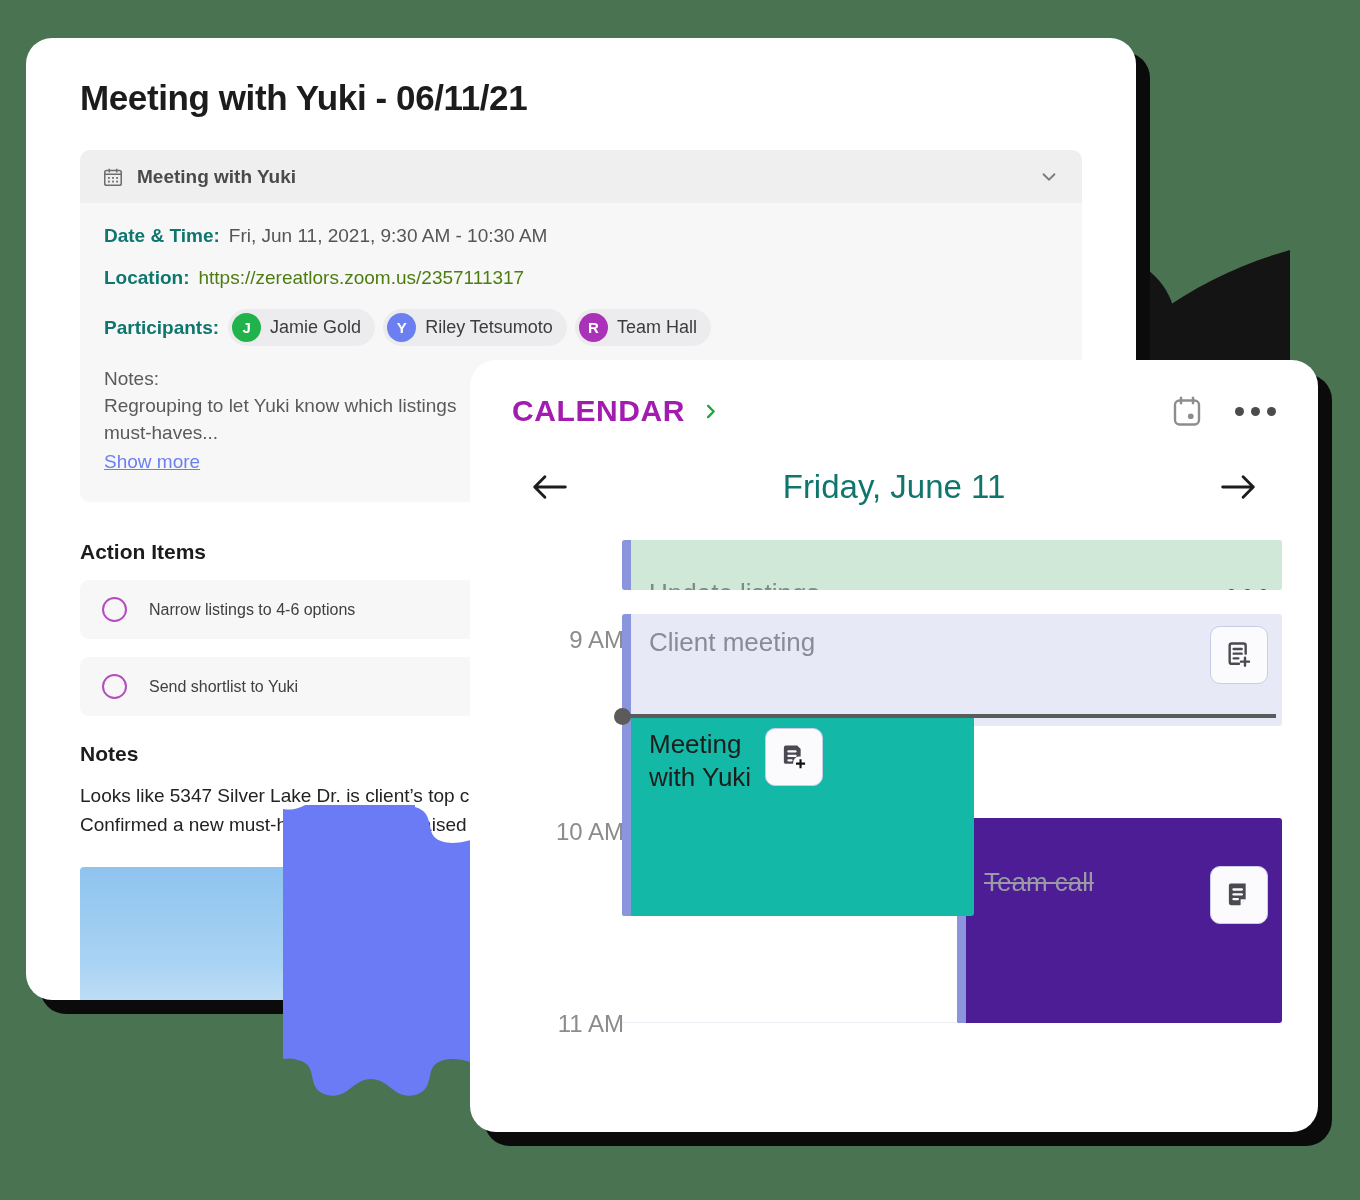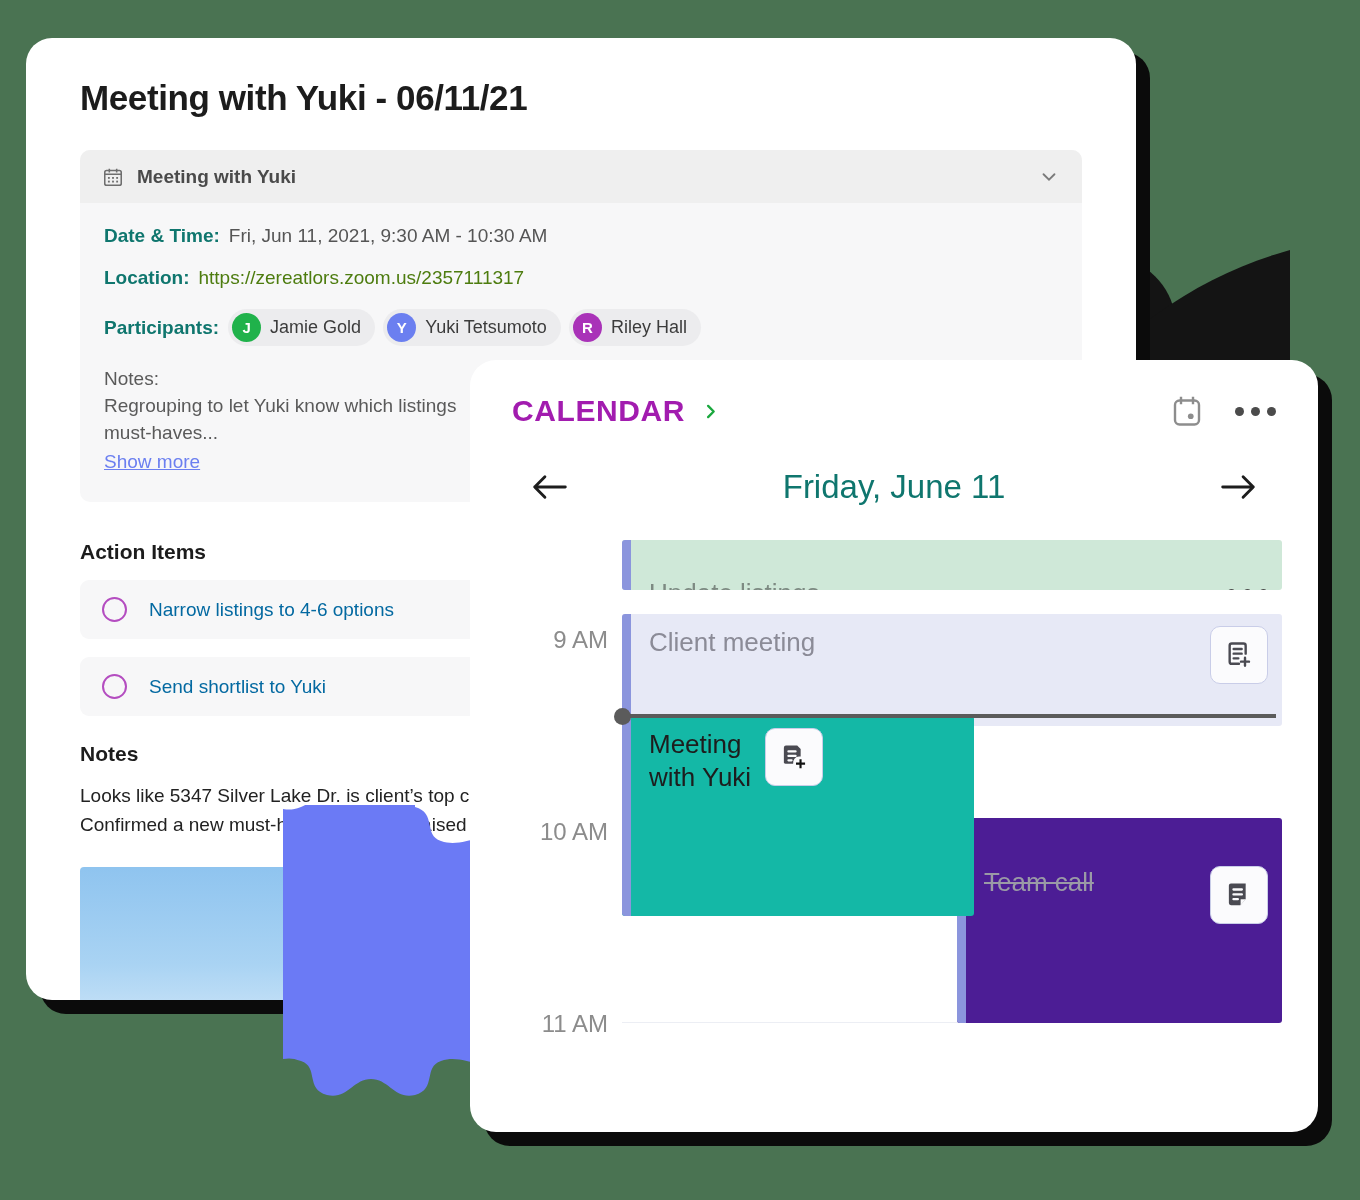--- a/index.html
+++ b/index.html
@@ -78,21 +78,21 @@
     padding: 0 54px; margin: 38px 0 16px 0;
   }
   .ai-row {
     margin: 0 54px 18px 54px; background: #f7f7f8; border-radius: 9px;
     padding: 17px 22px; display: flex; align-items: center; gap: 22px;
   }
   .ai-check {
     width: 25px; height: 25px; border-radius: 50%;
     border: 2.4px solid #b44dc0; flex: none;
   }
-  .ai-txt { font-size: 19px; color: #0369a1; }
+  .ai-txt { font-size: 16px; color: #404040; }
 
   .note-line { font-size: 19px; color: #222; padding: 0 54px; line-height: 1.5; white-space: nowrap; }
 
   .photo {
     margin: 28px 0 0 54px; width: 820px; height: 230px;
     border-radius: 4px; overflow: hidden; position: relative;
     background: linear-gradient(#8fc4ef 0%, #a9d3f3 42%, #cfe6f8 72%, #e8f2fb 100%);
   }
 
   
@@ -108,21 +108,21 @@
   .cal-arrow-green { margin-left: 16px; width: 19px; height: 25px; }
   .cal-top-right { margin-left: auto; display: flex; align-items: center; gap: 30px; }
   .dots { display: flex; gap: 7px; }
   .dots i { width: 9px; height: 9px; border-radius: 50%; background: #4b4b4b; display: block; }
 
   .cal-nav { display: flex; align-items: center; margin-top: 38px; padding: 0 16px; }
   .cal-date { flex: 1; text-align: center; font-size: 33px; color: #0f766e; font-weight: normal; }
 
   .grid { position: relative; margin-top: 34px; height: 470px; }
   .hour-label {
-    position: absolute; left: 0; width: 96px; text-align: right;
+    position: absolute; left: 16px; width: 96px; text-align: right;
     font-size: 24px; color: #8c8c8c;
   }
   .hour-rule { position: absolute; left: 110px; right: 0; border-top: 1px solid #eceef4; }
 
   .ev {
     position: absolute; display: flex; align-items: flex-start;
     border-radius: 3px; overflow: hidden;
   }
   .ev .bar { width: 9px; flex: none; align-self: stretch; background: #8b95dd; }
   .ev .body { flex: 1; display: flex; align-items: flex-start; padding: 12px 14px 12px 18px; height: 100%; }
@@ -203,25 +203,25 @@
 
         <div class="kv">
           <span class="k">Participants:</span>
           <span class="chips" id="participant-chips">
               <span class="chip">
                 <span class="av" style="background: rgb(32, 178, 75);">J</span>
                 <span class="nm">Jamie Gold</span>
               </span>
               <span class="chip">
                 <span class="av" style="background: rgb(107, 127, 240);">Y</span>
-                <span class="nm">Yuki Tetsumoto</span>
+                <span class="nm">Riley Tetsumoto</span>
               </span>
               <span class="chip">
                 <span class="av" style="background: rgb(169, 50, 184);">R</span>
-                <span class="nm">Riley Hall</span>
+                <span class="nm">Team Hall</span>
               </span>
             </span>
         </div>
 
         <div class="notes-blk">
           <div>Notes:</div>
           <div>Regrouping to let Yuki know which listings</div>
           <div>must-haves...</div>
           <a class="showmore" href="#">Show more</a>
         </div>

